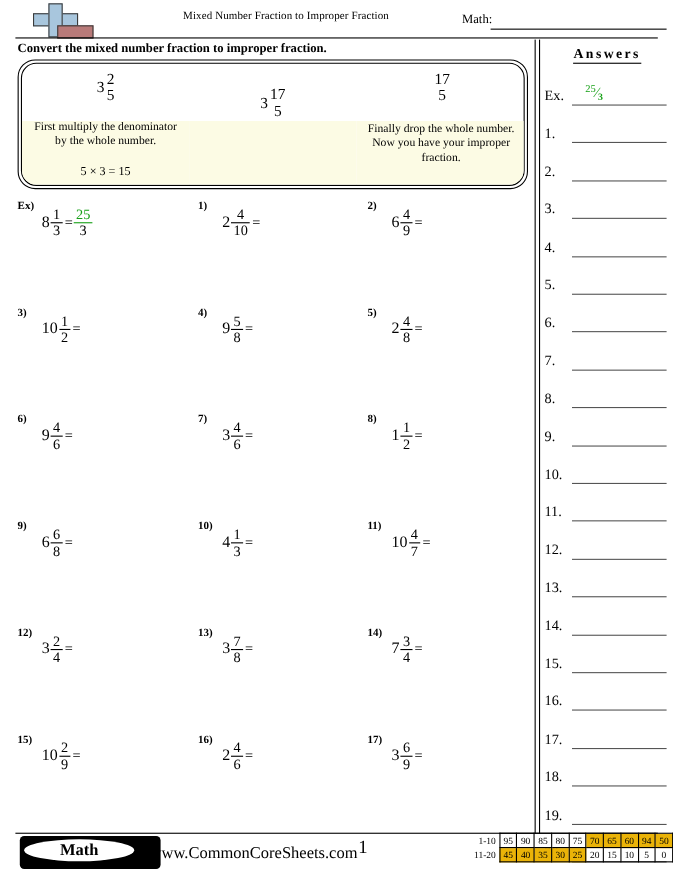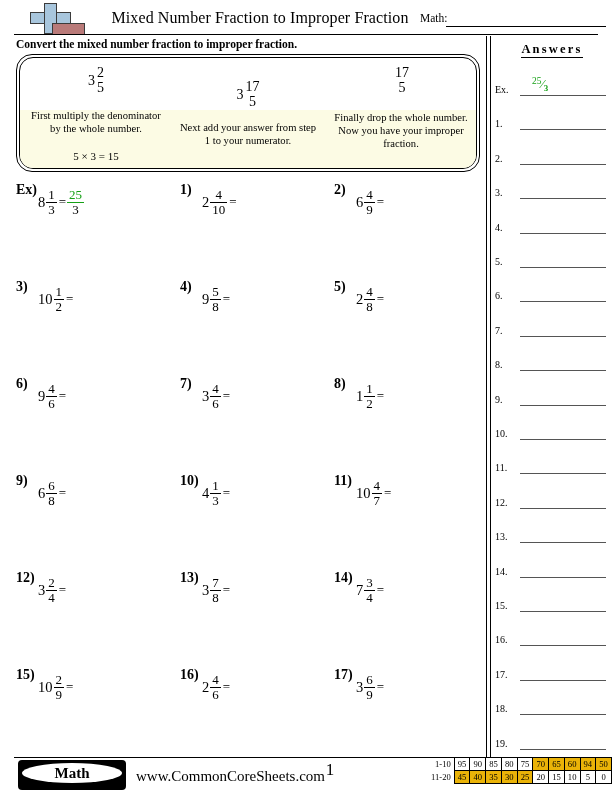--- a/index.html
+++ b/index.html
@@ -49,21 +49,21 @@
     width: 33px; height: 12px;
     background: #b97a79;
     border: 1px solid #3b3b3b;
     box-sizing: border-box;
   }
   #worksheet-title {
     position: absolute;
     left: 110px; top: 9px;
     width: 300px;
     text-align: center;
-    font-size: 16px;
+    font-size: 10px;
     letter-spacing: .1px;
   }
   #name-label {
     position: absolute;
     left: 420px; top: 12px;
     font-size: 11.5px;
   }
   #name-rule {
     position: absolute;
     left: 446px; top: 26px;
@@ -157,21 +157,21 @@
     width: 470px;
   }
   .prow { position: relative; height: 97px; }
   .pcell { position: absolute; top: 0; width: 155px; height: 60px; }
   .pcell.c0 { left: 0px; }
   .pcell.c1 { left: 164px; }
   .pcell.c2 { left: 318px; }
   .pnum {
     position: absolute;
     left: 2px; top: 2px;
-    font-size: 14px;
+    font-size: 10px;
     font-weight: bold;
   }
   .pbody {
     position: absolute;
     left: 24px; top: 8px;
     font-size: 14.5px;
     white-space: nowrap;
   }
   .pwhole {
     display: inline-block;
@@ -260,21 +260,21 @@
     padding-bottom: 1px;
   }
   .arow {
     position: absolute;
     left: 0;
     width: 120px; height: 34px;
   }
   .alabel {
     position: absolute;
     left: 3px; bottom: 1px;
-    font-size: 10px;
+    font-size: 13px;
     margin-top: 11px;
   }
   .aline {
     position: absolute;
     left: 28px; bottom: 0px;
     width: 86px;
     border-bottom: 1.1px solid #555;
   }
   .aval {
     position: absolute;
@@ -293,20 +293,21 @@
     left: 14px; top: 757px;
     width: 584px;
     border-bottom: 1.4px solid #000;
   }
   #math-badge {
     position: absolute;
     left: 18px; top: 760px;
     width: 108px; height: 30px;
     background: #000;
     border-radius: 4px;
+    padding-left: 20px;
   }
   #math-badge-oval {
     position: absolute;
     left: 4px; top: 3px;
     width: 100px; height: 20px;
     background: #fff;
     border-radius: 50%;
     text-align: center;
     line-height: 20px;
     font-size: 15px;
@@ -376,21 +377,20 @@
       <div class="step-text" style="top:92px; font-size:11px;">5 × 3 = 15</div>
     </div>
 
     <div class="step" style="left:152px; width:152px;">
       <div class="step-tint"></div>
       <div class="step-frac" style="top:22px;">
         <span class="mixed">
           <span class="whole">3</span><span class="fracstack"><span class="num">17</span><span class="den">5</span></span>
         </span>
       </div>
-      <div class="step-text" style="top:64px;">Next add your answer from step 1 to your numerator.</div>
     </div>
 
     <div class="step" style="left:304px; width:154px;">
       <div class="step-tint"></div>
       <div class="step-frac" style="top:8px;">
         <span class="mixed">
           <span class="whole"></span><span class="fracstack"><span class="num">17</span><span class="den">5</span></span>
         </span>
       </div>
       <div class="step-text" style="top:54px;">Finally drop the whole number. Now you have your improper fraction.</div>

